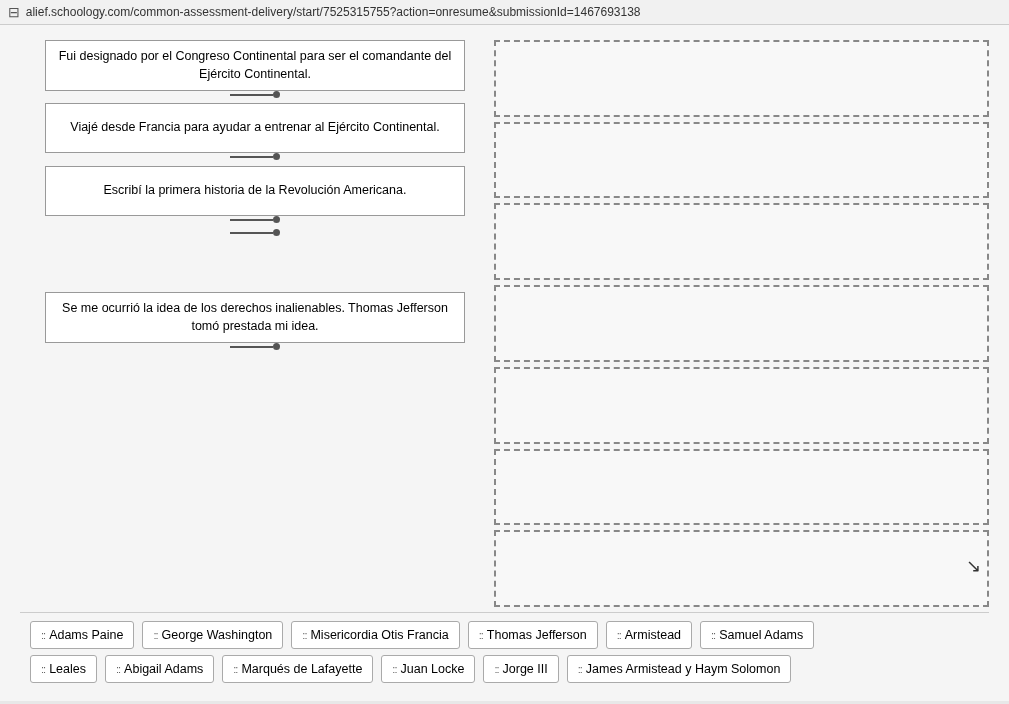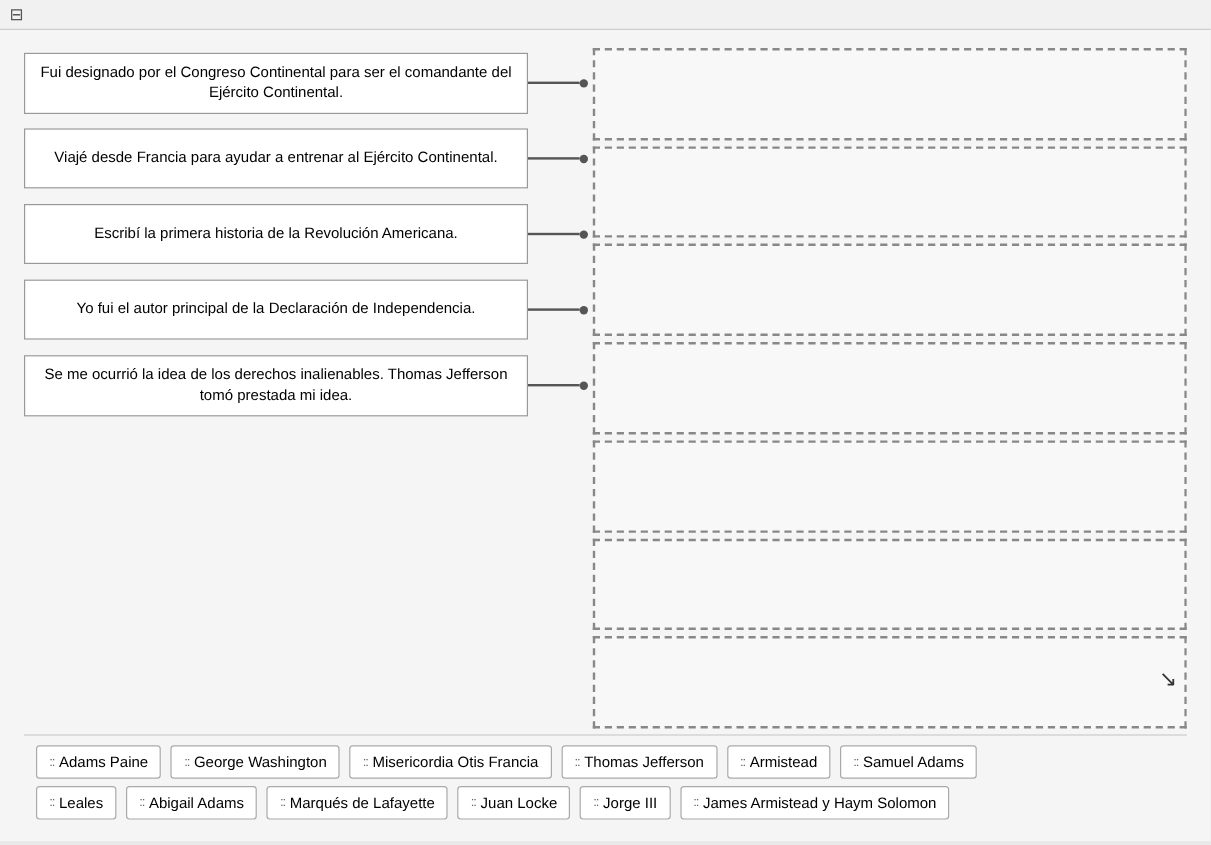--- a/index.html
+++ b/index.html
@@ -92,20 +92,21 @@
       display: flex;
       flex-direction: column;
       gap: 5px;
       flex: 1;
       padding-left: 4px;
     }
     .clue-row {
       display: flex;
       align-items: center;
       min-height: 58px;
+      flex-direction: column;
     }
     .clue-text-box {
       background: white;
       border: 1px solid #999;
       padding: 7px 10px;
       text-align: center;
       font-size: 12.5px;
       line-height: 1.4;
       width: 420px;
       min-height: 50px;
@@ -134,20 +135,21 @@
       min-height: 52px;
       flex: 1;
       background: rgba(255,255,255,0.3);
     }
   </style>
 </head>
 <body>
 
 <div class="address-bar">
   <span class="address-bar-icon">⊟</span>
+  <span>alief.schoology.com/common-assessment-delivery/start/7525315755?action=onresume&amp;submissionId=1467693138</span>
 </div>
 
 <div class="main-content">
   <div class="main-wrapper">
 
     <div class="content-top">
 
       <div class="left-clues">
 
         <div class="clue-row">
@@ -176,23 +178,20 @@
           <div class="clue-text-box">
             <span>Escribí la primera historia de la Revolución Americana.</span>
           </div>
           <div class="line-right">
             <div class="hline"></div>
             <div class="dot"></div>
           </div>
         </div>
 
         <div class="clue-row">
-          <div class="clue-text-box">
-            <span>Yo fui el autor principal de la Declaración de Independencia.</span>
-          </div>
           <div class="line-right">
             <div class="hline"></div>
             <div class="dot"></div>
           </div>
         </div>
 
         <div class="clue-row">
           <div class="clue-text-box">
             <span>Se me ocurrió la idea de los derechos inalienables. Thomas Jefferson tomó prestada mi idea.</span>
           </div>

